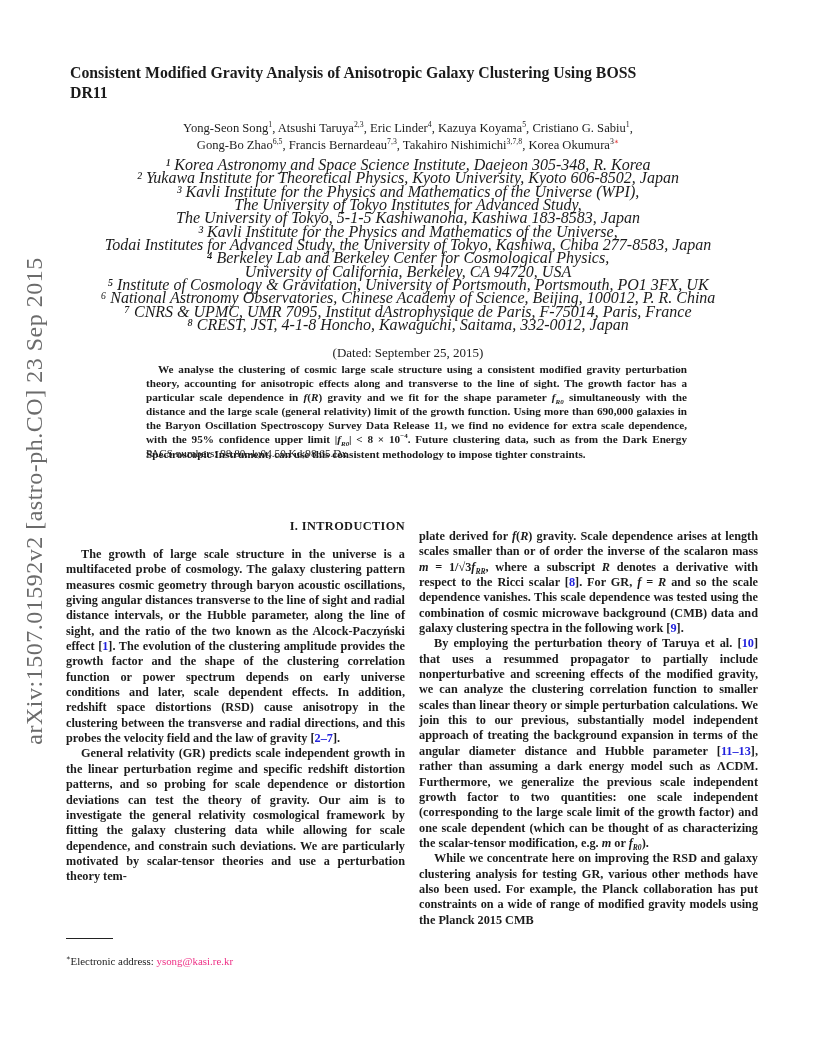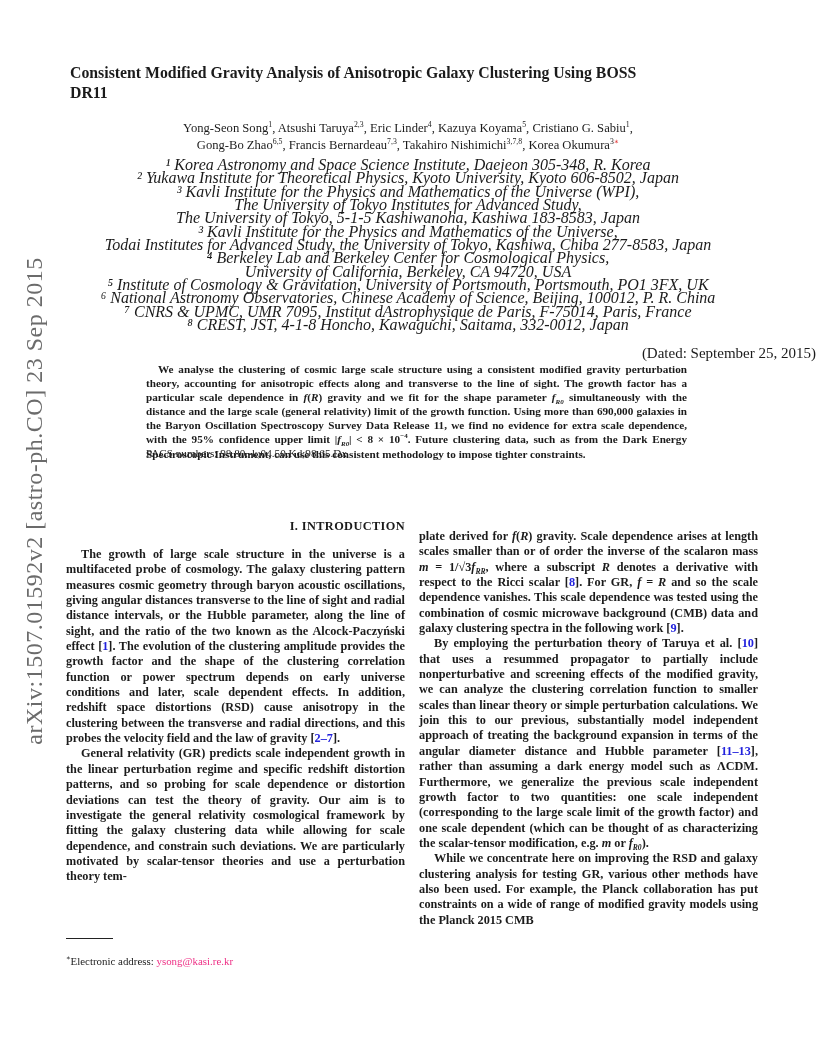--- a/index.html
+++ b/index.html
@@ -16,22 +16,22 @@
     white-space:nowrap;
   }
   .title {
     position:absolute; top:63px; left:70px; right:70px; margin:0;
     text-align:left; font-size:15.8px; font-weight:bold; line-height:20px;
   }
   .authors { position:absolute; top:120px; left:40px; right:40px; text-align:center;
     font-size:12.6px; line-height:17px; }
   .affils { position:absolute; top:158px; left:40px; right:40px; text-align:center;
     font-style:italic; font-size:16px; line-height:13.35px; }
-  .dateline { position:absolute; top:345px; left:0; right:0; text-align:right;
-    font-size:15px; }
+  .dateline { position:absolute; top:345px; left:0; right:0; text-align:center;
+    font-size:13px; }
   .abstract { position:absolute; top:362px; left:146px; width:541px;
     font-size:11.2px; line-height:14.1px; text-align:justify; text-indent:12px;font-weight:bold; }
   .pacs { position:absolute; top:447px; left:146px; width:541px; font-size:11.2px; }
   .col { position:absolute; width:339px; }
   .col-left { left:66px; top:519px; }
   .col-right { left:419px; top:529px; }
   .sec-heading { text-align:right; font-weight:bold; font-size:12.3px;
     letter-spacing:0.4px; margin-bottom:13px; }
   .body-par { margin:0; font-size:12.25px; line-height:15.35px;
     text-align:justify; text-indent:15px;font-weight:bold; }

